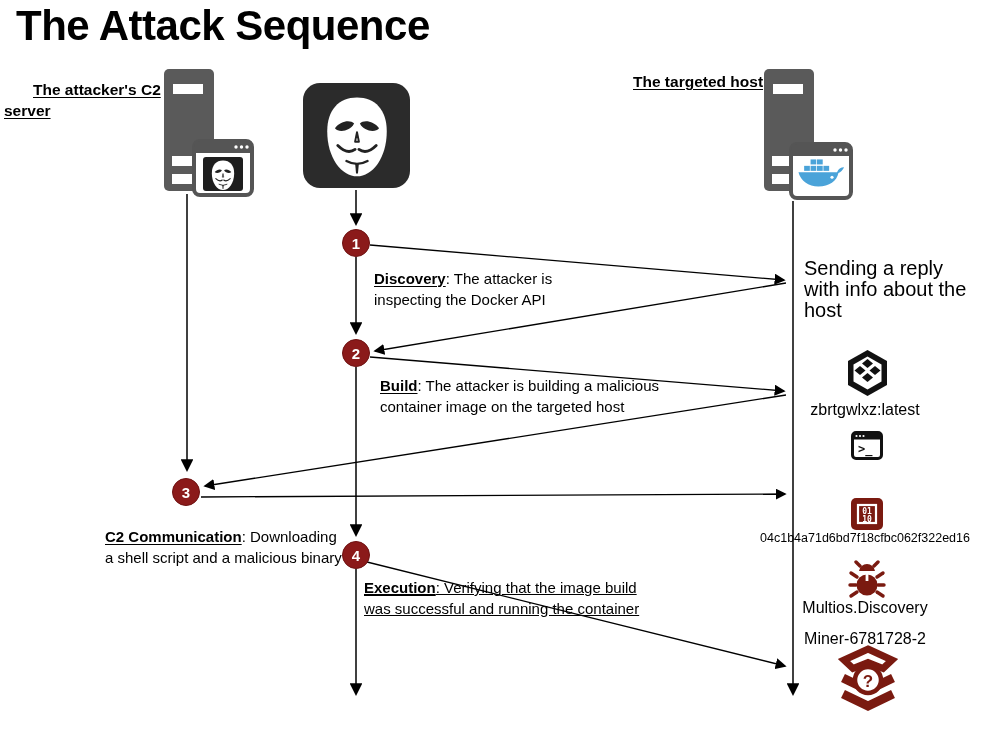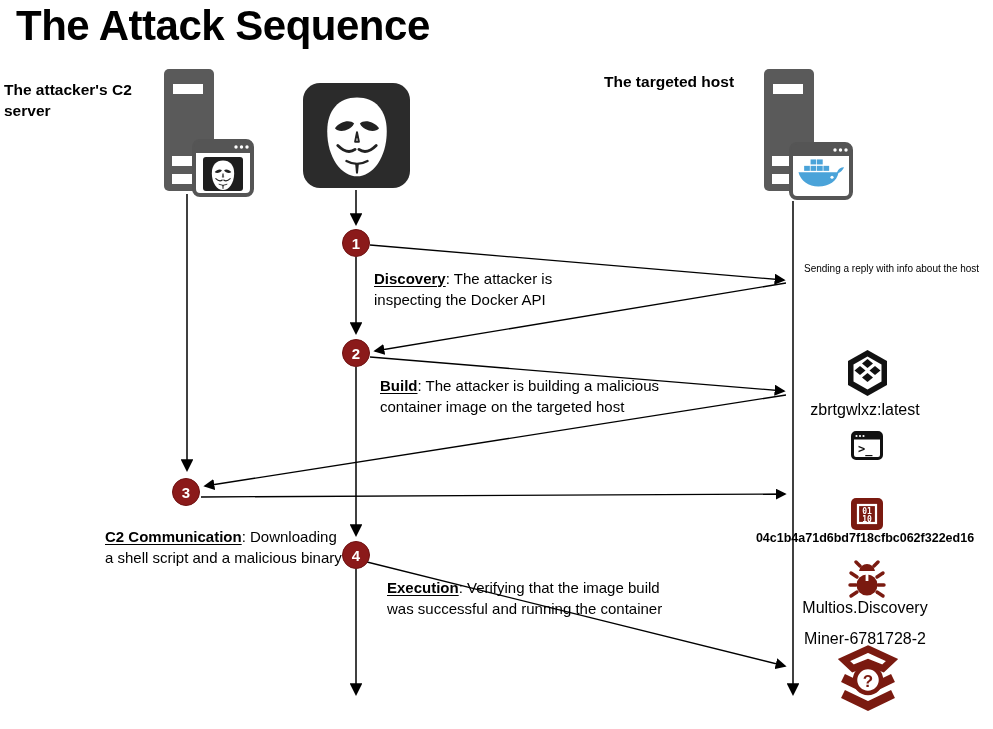--- a/index.html
+++ b/index.html
@@ -3,39 +3,39 @@
 <meta charset="utf-8">
 <style>
   html,body{margin:0;padding:0;background:#fff;}
   #canvas{position:relative;width:993px;height:729px;background:#fff;overflow:hidden;
           font-family:"Liberation Sans",sans-serif;color:#000;}
   #lines{position:absolute;left:0;top:0;z-index:1;}
   .layer{position:absolute;z-index:2;}
   #title{position:absolute;top:2px;left:16px;width:100%;
          font-size:42px;font-weight:bold;letter-spacing:-0.5px;z-index:2;}
   .actor-label{position:absolute;font-size:15.5px;font-weight:bold;z-index:2;line-height:21px;}
-  .actor-label span{text-underline-offset:2px;}
+  .actor-label span{text-decoration:underline;text-underline-offset:2px;margin-left:29px;}
   #c2-label{left:4px;top:79px;width:168px;}
   #host-label{left:604px;top:71px;}
   .step-circle{position:absolute;width:28px;height:28px;border-radius:50%;
                background:#8B1A1A;border:1px solid #6e1111;box-sizing:border-box;
                color:#fff;font-size:15px;font-weight:bold;display:flex;
                align-items:center;justify-content:center;z-index:3;}
   #circle-1{left:342px;top:229px;}
   #circle-2{left:342px;top:339px;}
   #circle-3{left:172px;top:478px;}
   #circle-4{left:342px;top:541px;}
   .step-text{position:absolute;font-size:15px;line-height:20.5px;z-index:2;}
   .step-text b{font-weight:bold;text-decoration:underline;text-underline-offset:2px;}
   #step1-text{left:374px;top:269px;width:240px;}
   #step2-text{left:380px;top:376px;width:280px;}
   #step3-text{left:105px;top:527px;width:240px;}
-  #step4-text{left:387px;top:578px;width:300px;}
+  #step4-text{left:364px;top:578px;width:300px;text-decoration:underline;}
   #reply-note{position:absolute;left:804px;top:258px;width:180px;
-              font-size:10px;line-height:21px;z-index:2;}
+              font-size:20px;line-height:21px;z-index:2;}
   .art-label{position:absolute;left:745px;width:240px;text-align:center;
              font-size:16px;line-height:14px;z-index:2;}
   #attacker-tile{position:absolute;left:303px;top:83px;width:107px;height:105px;
                  background:#2b2b2b;border-radius:17px;display:flex;
                  align-items:center;justify-content:center;z-index:2;}
 </style>
 </head>
 <body>
 
 <div id="canvas">
@@ -197,21 +197,21 @@
   </div>
 
   <div class="layer" style="left:850px;top:497px;">
     <svg width="34" height="34">
       <rect x="1" y="1" width="32" height="32" rx="5" fill="#7A1A10"></rect>
       <rect x="8" y="8" width="18" height="18" fill="none" stroke="#fff" stroke-width="2.2"></rect>
       <text x="17" y="17" text-anchor="middle" font-family="DejaVu Sans Mono, monospace" font-size="8" font-weight="bold" fill="#fff">01</text>
       <text x="17" y="24.5" text-anchor="middle" font-family="DejaVu Sans Mono, monospace" font-size="8" font-weight="bold" fill="#fff">10</text>
     </svg>
   </div>
-  <div class="art-label" style="top:531px;font-size:12.5px;font-weight:bold;">04c1b4a71d6bd7f18cfbc062f322ed16</div>
+  <div class="art-label" style="top:531px;font-size:12.5px;">04c1b4a71d6bd7f18cfbc062f322ed16</div>
 
   <div class="layer" style="left:848px;top:560px;">
     <svg width="38" height="40">
       <g stroke="#7A1A10" stroke-width="3.4" stroke-linecap="round">
         <line x1="12" y1="6" x2="8" y2="2"></line>
           <line x1="26" y1="6" x2="30" y2="2"></line>
         <line x1="9" y1="17" x2="3" y2="13"></line>
           <line x1="8" y1="25" x2="2" y2="25"></line>
           <line x1="9" y1="32" x2="3" y2="36"></line>
         <line x1="29" y1="17" x2="35" y2="13"></line>

